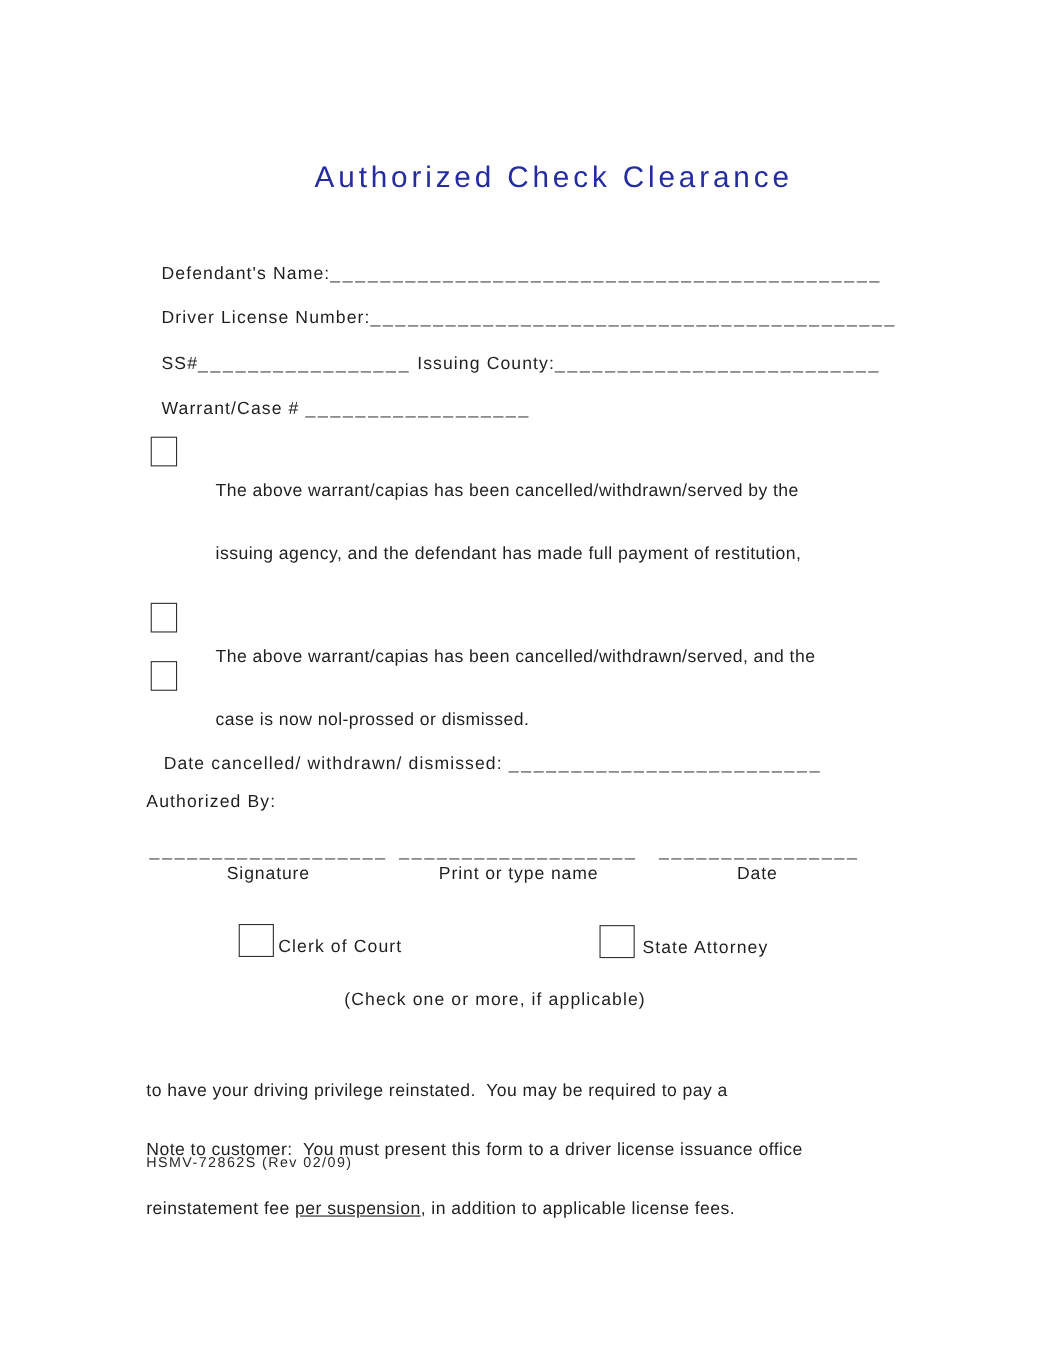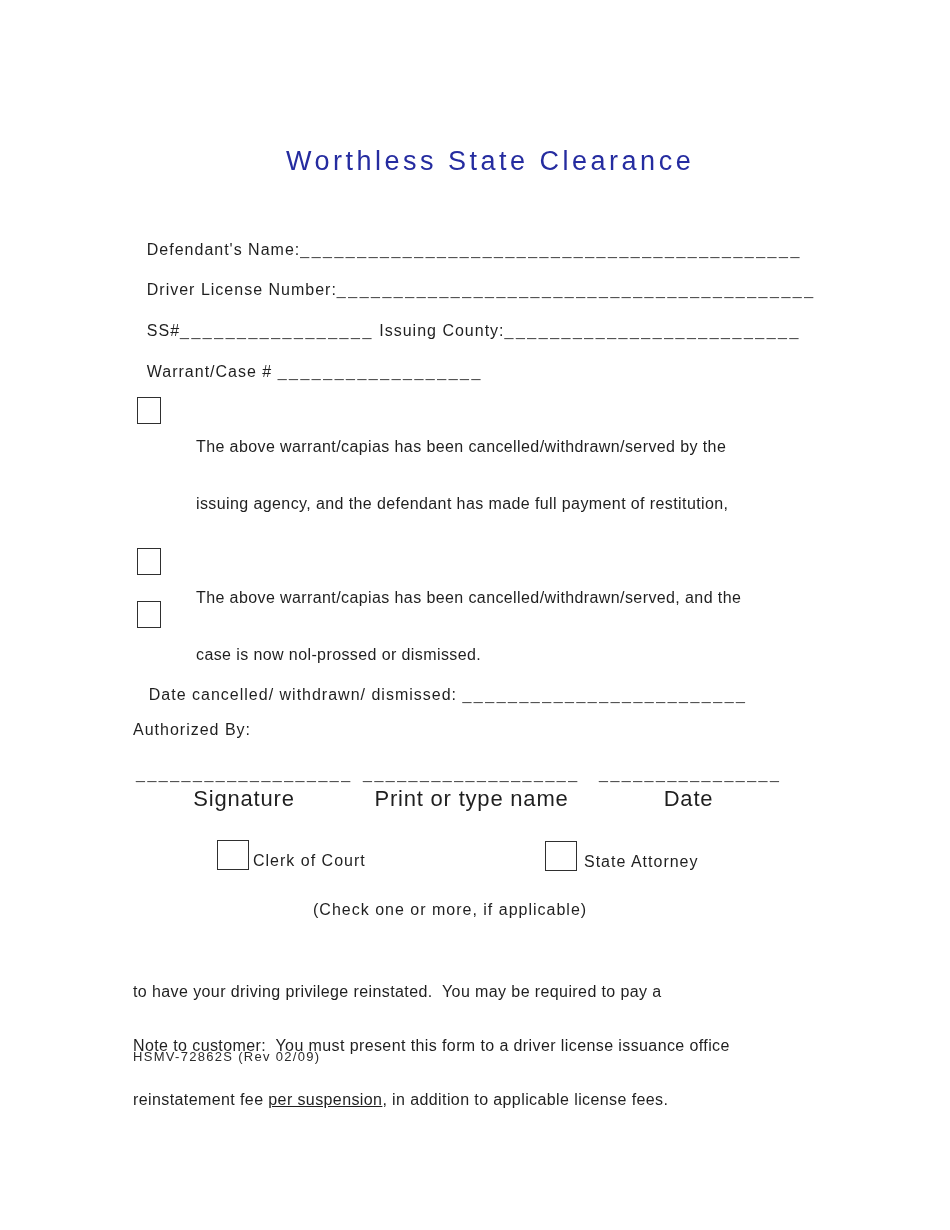--- a/index.html
+++ b/index.html
@@ -35,42 +35,42 @@
   .checkbox {
     position: absolute;
     border: 1.5px solid #2f2f2f;
     background: #ffffff;
     box-sizing: border-box;
   }
   .cb-small { width: 24px; height: 27px; }
   .cb-large { width: 32px; height: 30px; }
   .sig-label {
     position: absolute;
-    font-size: 22px;
+    font-size: 16px;
     letter-spacing: 0.8px;
     text-align: center;
     white-space: pre;
   }
   .note-line {
     font-size: 16px;
     letter-spacing: 0.4px;
   }
   .underlined { text-decoration: underline; }
   .footer {
     font-size: 13px;
     letter-spacing: 1.3px;
     color: #2a2a2a;
   }
 </style>
 </head>
 <body>
 
 <div class="page">
 
-  <div class="abs title" style="left:286px; top:146px;">Worthless State Clearance</div>
+  <div class="abs title" style="left:286px; top:146px;">Authorized Check Clearance</div>
 
   <div class="abs" style="left:129px; top:263px;">
     <span class="field">Driver License Number:</span><span class="blank">__________________________________________</span>
   </div>
 
   <div class="abs" style="left:129px; top:223px;">
     <span class="field">Defendant's Name:</span><span class="blank">____________________________________________</span>
   </div>
 
   <div class="abs" style="left:129px; top:304px;">

